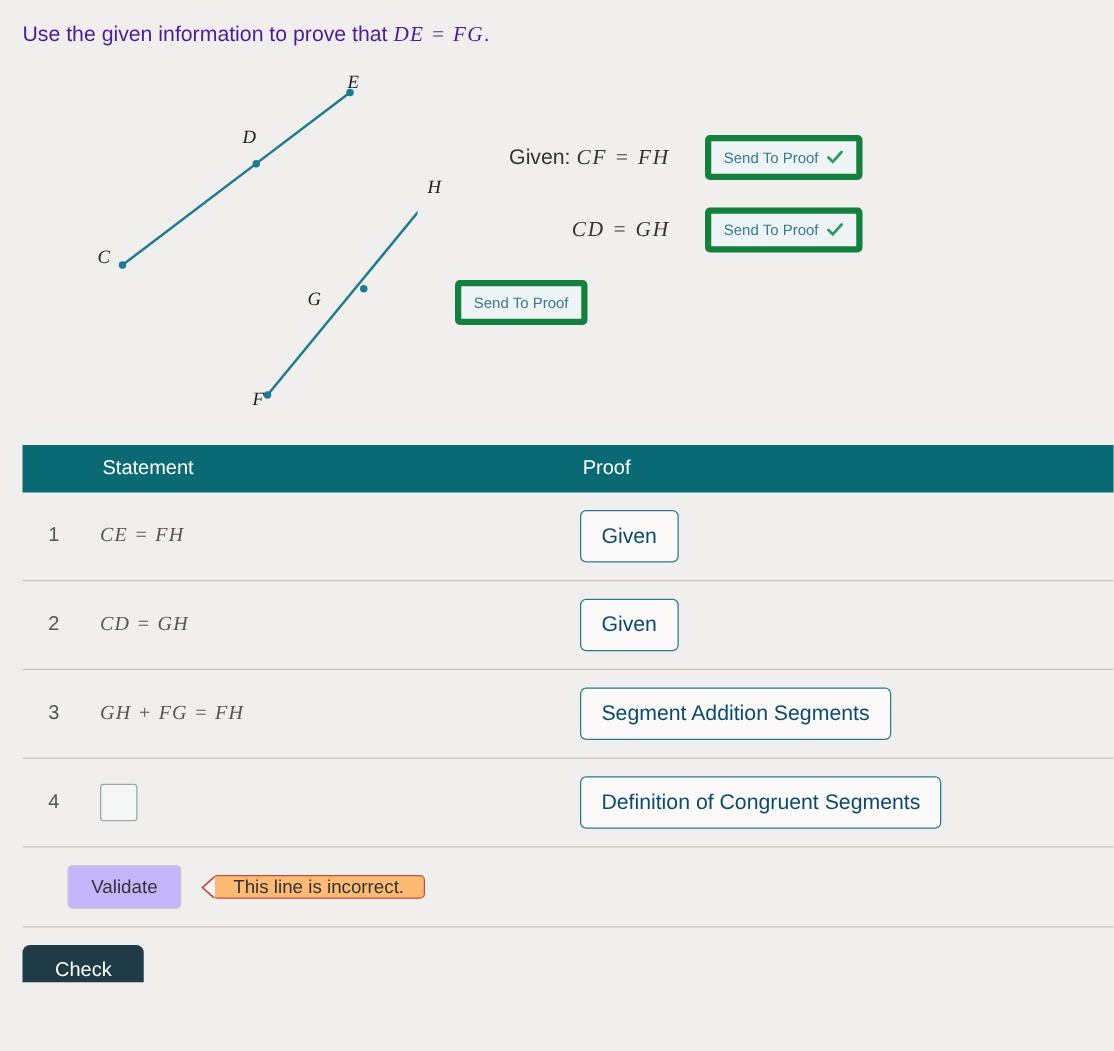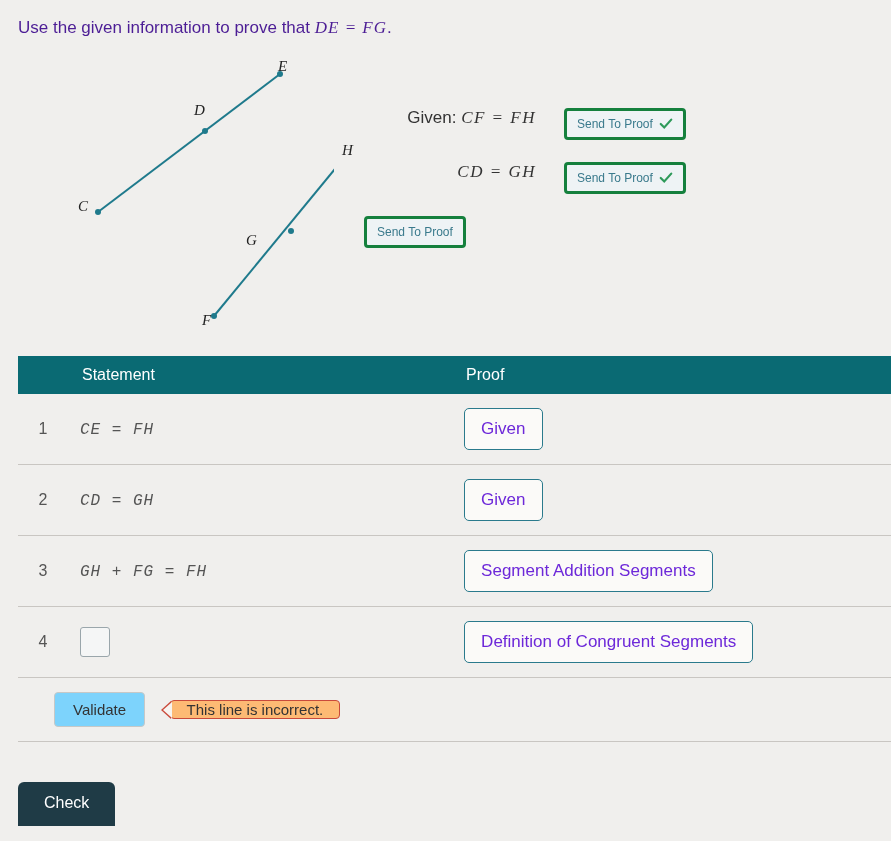--- a/index.html
+++ b/index.html
@@ -9,73 +9,73 @@
     color: #333;
     width: 891px;
     padding: 18px 0 0 18px;
   }
   .prompt { font-size: 17px; color: #4c1d95; margin-bottom: 14px; }
   .prompt .math { font-style: italic; font-family: Georgia, 'Times New Roman', serif; letter-spacing: 1px; }
   .top-area { display: flex; gap: 30px; margin-bottom: 24px; padding-left: 36px; }
   .diagram { width: 280px; height: 280px; position: relative; flex-shrink: 0; }
   .pt-label { position: absolute; font-style: italic; font-family: Georgia, 'Times New Roman', serif; font-size: 15px; color: #222; }
   .givens { flex: 1; padding-top: 56px; }
-  .given-row { display: flex; margin-bottom: 22px; }
+  .given-row { display: flex; align-items: center; margin-bottom: 22px; }
   .given-text { width: 200px; text-align: right; font-size: 17px; padding-right: 28px; }
   .given-text .lead { font-weight: 400; }
   .given-text .math { font-style: italic; font-family: Georgia, 'Times New Roman', serif; letter-spacing: 1.5px; }
   .send-btn {
-    border: 3px solid #15803d; border-radius: 4px; background: #eef3f5;
+    border: 5px solid #15803d; border-radius: 4px; background: #eef3f5;
     color: #3a7a8c; font-size: 12px; padding: 6px 10px; display: inline-flex;
     align-items: center; gap: 6px; cursor: pointer;
   }
   .send-btn .chk { width: 14px; height: 14px; }
-  .proof-table { width: 100%; border-collapse: collapse; margin-bottom: 20px; }
+  .proof-table { width: 100%; border-collapse: collapse; margin-bottom: 8px; }
   .proof-table thead th {
     background: #0a6a73; color: #fff; font-weight: 500; font-size: 16px;
     text-align: left; padding: 10px 14px;
   }
   .proof-table thead th:first-child { width: 50px; }
   .proof-table thead th:nth-child(2) { width: 44%; }
   .proof-table tbody td {
     border-bottom: 1px solid #c9c6c2; padding: 14px 12px; vertical-align: middle;
     font-size: 16px;
   }
   .proof-table tbody td.idx { text-align: center; color: #555; }
-  .proof-table tbody td .math { font-style: italic; font-family: Liberation Mono, monospace; letter-spacing: 1px; color: #555; }
+  .proof-table tbody td .math { font-style: italic; font-family: Liberation Serif, serif; letter-spacing: 1px; color: #555; }
   .reason-chip {
     border: 1px solid #2a7a8c; border-radius: 5px; background: #fbfaf8;
-    color: #6d28d9; padding: 10px 16px; display: inline-block; font-size: 17px;
+    color: #0c4a6e; padding: 10px 16px; display: inline-block; font-size: 17px;
   }
   .blank-box {
     width: 30px; height: 30px; border: 1.5px solid #9aa6ab; border-radius: 3px;
     display: inline-block; vertical-align: middle; background: #f5f6f6;
   }
   .validate-row td { padding: 14px 12px; border-bottom: none; }
   .validate-btn {
-    background: #7dd3fc; border: 1px solid #c6c8c7; border-radius: 4px;
+    background: #c4b5fd; border: 1px solid #c6c8c7; border-radius: 4px;
     padding: 8px 18px; font-size: 15px; color: #333; cursor: pointer; margin-left: 24px;
   }
   .err-bubble {
     position: relative; display: inline-block; border: 1.5px solid #c94a3b;
     border-radius: 4px; color: #333; font-size: 15px; padding: 0 16px; margin-left: 20px;
     background: #fdba74;
     text-align: center;
   }
   .err-bubble::before {
     content: ""; position: absolute; left: -10px; top: 50%; transform: translateY(-50%);
     border-width: 9px 10px 9px 0; border-style: solid; border-color: transparent #c94a3b transparent transparent;
   }
   .err-bubble::after {
     content: ""; position: absolute; left: -8px; top: 50%; transform: translateY(-50%);
     border-width: 8px 9px 8px 0; border-style: solid; border-color: transparent #f7f4f1 transparent transparent;
   }
   .check-btn {
     background: #1f3b46; color: #fff; border: none; border-radius: 6px 6px 0 0;
-    padding: 12px 26px 14px 26px; font-size: 16px; cursor: pointer; margin-top: 20px;
+    padding: 12px 26px 0 26px; font-size: 16px; cursor: pointer; margin-top: 6px;
   }
 </style>
 </head>
 <body>
 
 
 
 
 <div class="prompt">
   <span>Use the given information to prove that </span><span class="math">DE = FG</span><span>.</span>

